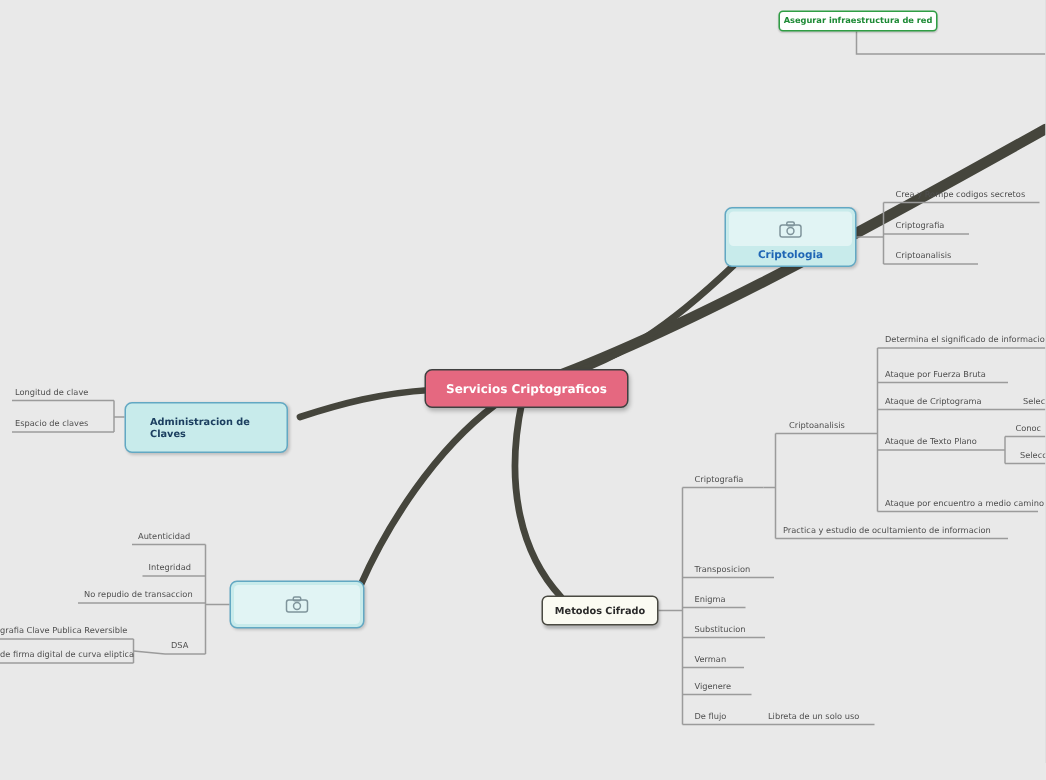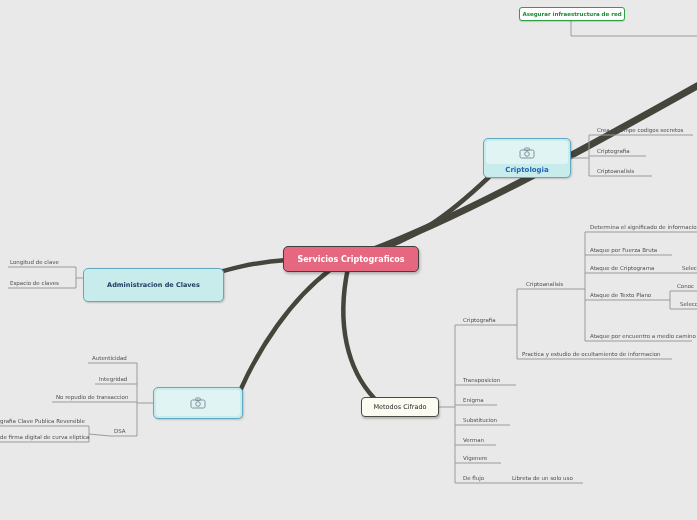--- a/index.html
+++ b/index.html
@@ -32,21 +32,21 @@
   .admin-label{font-size:6.5px;font-weight:bold;color:#1c3f60;}
   .root-node{
     background:#e56880;border:1px solid #404040;border-radius:5px;
     box-shadow:1px 2px 3px rgba(0,0,0,0.25);
   }
   .root-label{font-size:8px;font-weight:bold;color:#ffffff;}
   .plain-node{
     background:#fbfbf2;border:1.5px solid #4a4a42;border-radius:4px;
     box-shadow:1px 2px 2px rgba(0,0,0,0.22);
   }
-  .plain-label{font-size:6.5px;font-weight:normal;color:#2a2a2a;}
+  .plain-label{font-size:6.5px;font-weight:bold;color:#2a2a2a;}
   .green-node{
     background:#ffffff;border:1px solid #2f9e44;border-radius:3px;
     box-shadow:0 1px 1px rgba(0,0,0,0.15);
   }
   .green-label{font-size:5.5px;font-weight:bold;color:#1d8a35;}
 </style>
 </head>
 <body>
 
 <div id="canvas">
@@ -124,21 +124,21 @@
     <div class="icon-plate">
       <svg width="16" height="12" viewBox="0 0 16 12">
         <rect x="1" y="3" width="14" height="8" rx="1.5" fill="none" stroke="#7f949b" stroke-width="1"></rect>
         <rect x="5.5" y="1" width="5" height="2.5" rx="1" fill="none" stroke="#7f949b" stroke-width="1"></rect>
         <circle cx="8" cy="7" r="2.3" fill="none" stroke="#7f949b" stroke-width="1"></circle>
       </svg>
     </div>
     <span class="teal-label">Criptologia</span>
   </div>
 
-  <div class="node teal" style="left:83px;top:268px;width:141px;height:21px;padding:16px">
+  <div class="node teal" style="left:83px;top:268px;width:109px;height:21px;padding:16px">
     <span class="admin-label">Administracion de Claves</span>
   </div>
 
   <div class="node root-node" style="left:283px;top:246px;width:136px;height:26px">
     <span class="root-label">Servicios Criptograficos</span>
   </div>
 
   <div class="node teal" style="left:153px;top:387px;width:90px;height:32px">
     <div class="icon-plate">
       <svg width="16" height="12" viewBox="0 0 16 12">

